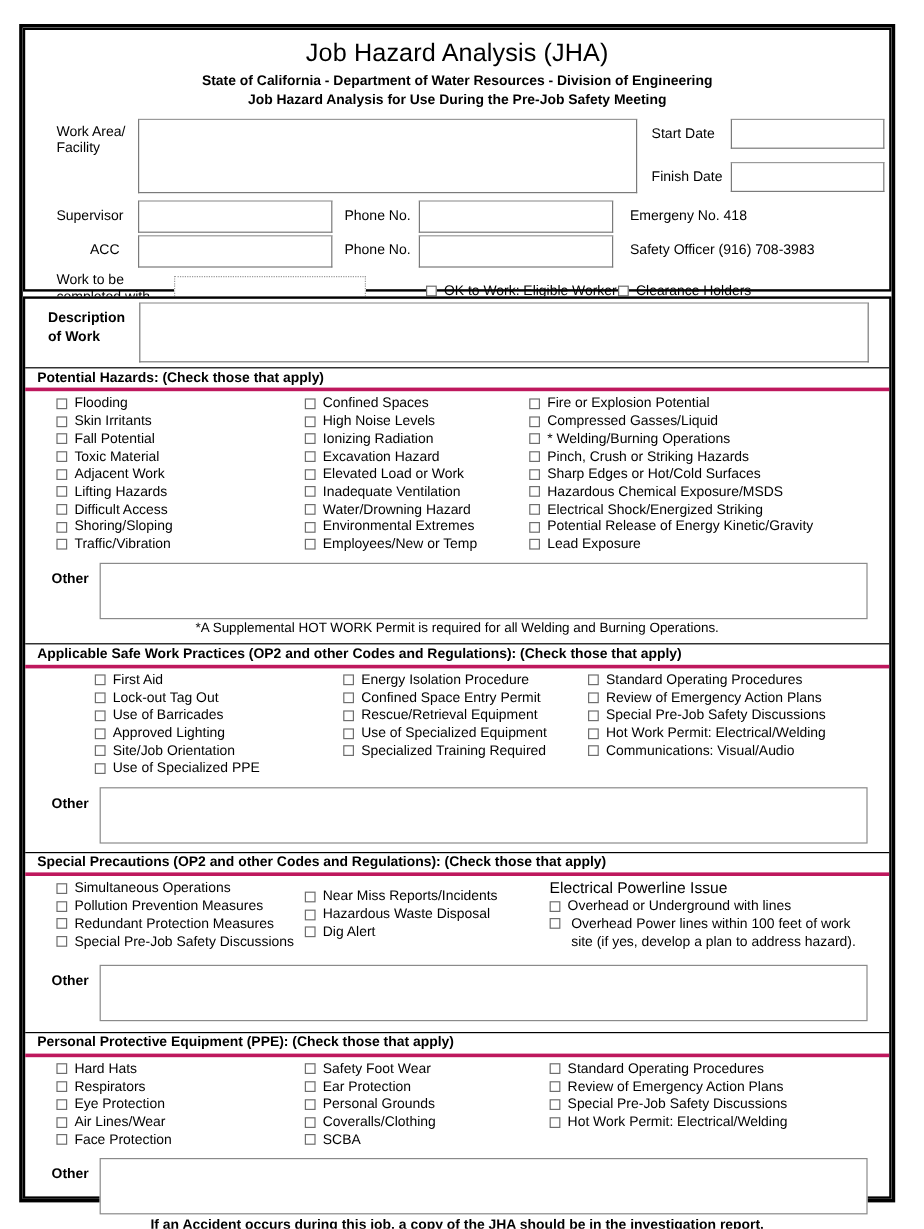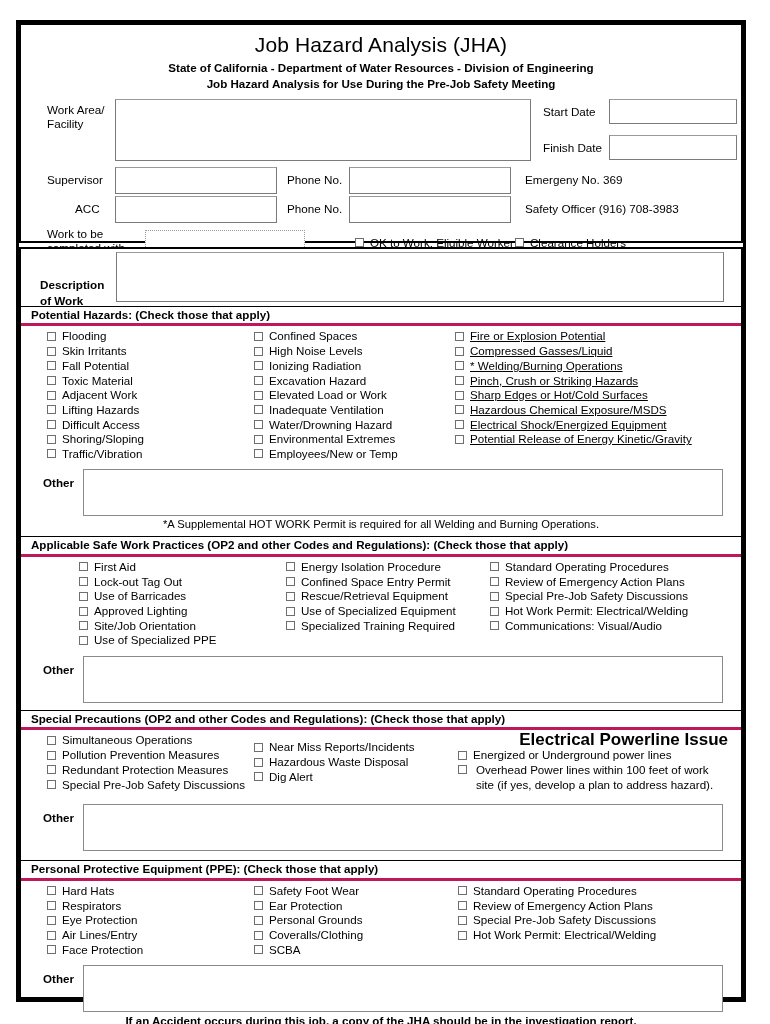--- a/index.html
+++ b/index.html
@@ -147,23 +147,23 @@
     height: auto;
     white-space: normal;
     justify-content: space-between;
   }
   .chk-row.two-line .txt {
     line-height: 14.7px;
     display: block;
   }
 
   .colhead {
-    font-weight: bold;
-    font-size: 17px;
-    text-align: right;
+    font-weight: normal;
+    font-size: 13px;
+    text-align: left;
     line-height: 14.7px;
   }
 
   
   .other-wrap {
     position: relative;
   }
   .other-label {
     position: absolute;
     font-weight: bold;
@@ -209,21 +209,21 @@
       <div class="abs lbl" style="left:512px; top:8px;">Start Date</div>
       <div class="abs field" style="left:578px; top:2px; width:128px; height:25px;"></div>
 
       <div class="abs lbl" style="left:512px; top:44px;">Finish Date</div>
       <div class="abs field" style="left:578px; top:38px; width:128px; height:25px;"></div>
 
       <div class="abs lbl" style="left:16px; top:76px;">Supervisor</div>
       <div class="abs field" style="left:84px; top:70px; width:162px; height:27px;"></div>
       <div class="abs lbl" style="left:256px; top:76px;">Phone No.</div>
       <div class="abs field" style="left:318px; top:70px; width:162px; height:27px;"></div>
-      <div class="abs lbl" style="left:494px; top:76px;">Emergeny No. 369</div>
+      <div class="abs lbl" style="left:494px; top:76px;">Emergeny No. 418</div>
 
       <div class="abs lbl" style="left:44px; top:105px;">ACC</div>
       <div class="abs field" style="left:84px; top:99px; width:162px; height:27px;"></div>
       <div class="abs lbl" style="left:256px; top:105px;">Phone No.</div>
       <div class="abs field" style="left:318px; top:99px; width:162px; height:27px;"></div>
       <div class="abs lbl" style="left:494px; top:105px;">Safety Officer (916) 708-3983</div>
 
       <div class="abs lbl" style="left:16px; top:130px; width:90px;">Work to be
 completed with</div>
       <div class="abs field dotted" style="left:114px; top:133px; width:160px; height:25px;"></div>
@@ -237,21 +237,21 @@
         <span class="box"></span>
         <span class="txt">Clearance Holders</span>
       </div>
 
     </div>
   </div>
 
   <div class="body-area">
 
     <div style="position:relative; height:57px;">
-      <div class="abs lbl lbl-b" style="left:19px; top:8px; width:90px; line-height:1.35;margin-top:20px;">Description
+      <div class="abs lbl lbl-b" style="left:19px; top:8px; width:90px; line-height:1.35;">Description
 of Work</div>
       <div class="abs field" style="left:95px; top:3px; width:608px; height:50px;"></div>
     </div>
 
     <div>
       <div class="sec-head">Potential Hazards: (Check those that apply)</div>
 
       <div class="chk-grid" style="height:137px;">
 
         <div class="col" style="left:26px;">
@@ -325,21 +325,21 @@
           <div class="chk-row">
               <span class="box"></span>
               <span class="txt">Environmental Extremes</span>
             </div>
           <div class="chk-row">
               <span class="box"></span>
               <span class="txt">Employees/New or Temp</span>
             </div>
         </div>
 
-        <div class="col" style="left:434px;text-decoration:underline;">
+        <div class="col" style="left:420px;">
           <div class="chk-row">
               <span class="box"></span>
               <span class="txt">Fire or Explosion Potential</span>
             </div>
           <div class="chk-row">
               <span class="box"></span>
               <span class="txt">Compressed Gasses/Liquid</span>
             </div>
           <div class="chk-row">
               <span class="box"></span>
@@ -352,25 +352,29 @@
           <div class="chk-row">
               <span class="box"></span>
               <span class="txt">Sharp Edges or Hot/Cold Surfaces</span>
             </div>
           <div class="chk-row">
               <span class="box"></span>
               <span class="txt">Hazardous Chemical Exposure/MSDS</span>
             </div>
           <div class="chk-row">
               <span class="box"></span>
-              <span class="txt">Electrical Shock/Energized Equipment</span>
+              <span class="txt">Electrical Shock/Energized Striking</span>
             </div>
           <div class="chk-row">
               <span class="box"></span>
               <span class="txt">Potential Release of Energy Kinetic/Gravity</span>
+            </div>
+          <div class="chk-row">
+              <span class="box"></span>
+              <span class="txt">Lead Exposure</span>
             </div>
         </div>
       </div>
 
       <div class="other-wrap" style="height:69px;">
         <div class="other-label" style="left:22px; top:9px;">Other</div>
         <div class="other-box" style="left:62px; top:2px; width:640px; height:47px;"></div>
         <div class="note" style="left:0; top:51px;">*A Supplemental HOT WORK Permit is required for all Welding and Burning Operations.</div>
       </div>
     </div>
@@ -496,21 +500,21 @@
           <div class="chk-row">
               <span class="box"></span>
               <span class="txt">Dig Alert</span>
             </div>
         </div>
 
         <div class="col" style="left:437px; width:270px;">
           <div class="colhead">Electrical Powerline Issue</div>
           <div class="chk-row">
               <span class="box"></span>
-              <span class="txt">Energized or Underground power lines</span>
+              <span class="txt">Overhead or Underground with lines</span>
             </div>
           <div class="chk-row two-line">
               <span class="box"></span>
               <span class="txt" style="max-width:252px;">Overhead Power lines within 100 feet of work site (if yes, develop a plan to address hazard).</span>
             </div>
         </div>
       </div>
 
       <div class="other-wrap" style="height:58px;">
         <div class="other-label" style="left:22px; top:9px;">Other</div>
@@ -531,21 +535,21 @@
           <div class="chk-row">
               <span class="box"></span>
               <span class="txt">Respirators</span>
             </div>
           <div class="chk-row">
               <span class="box"></span>
               <span class="txt">Eye Protection</span>
             </div>
           <div class="chk-row">
               <span class="box"></span>
-              <span class="txt">Air Lines/Entry</span>
+              <span class="txt">Air Lines/Wear</span>
             </div>
           <div class="chk-row">
               <span class="box"></span>
               <span class="txt">Face Protection</span>
             </div>
         </div>
 
         <div class="col" style="left:233px;">
           <div class="chk-row">
               <span class="box"></span>

